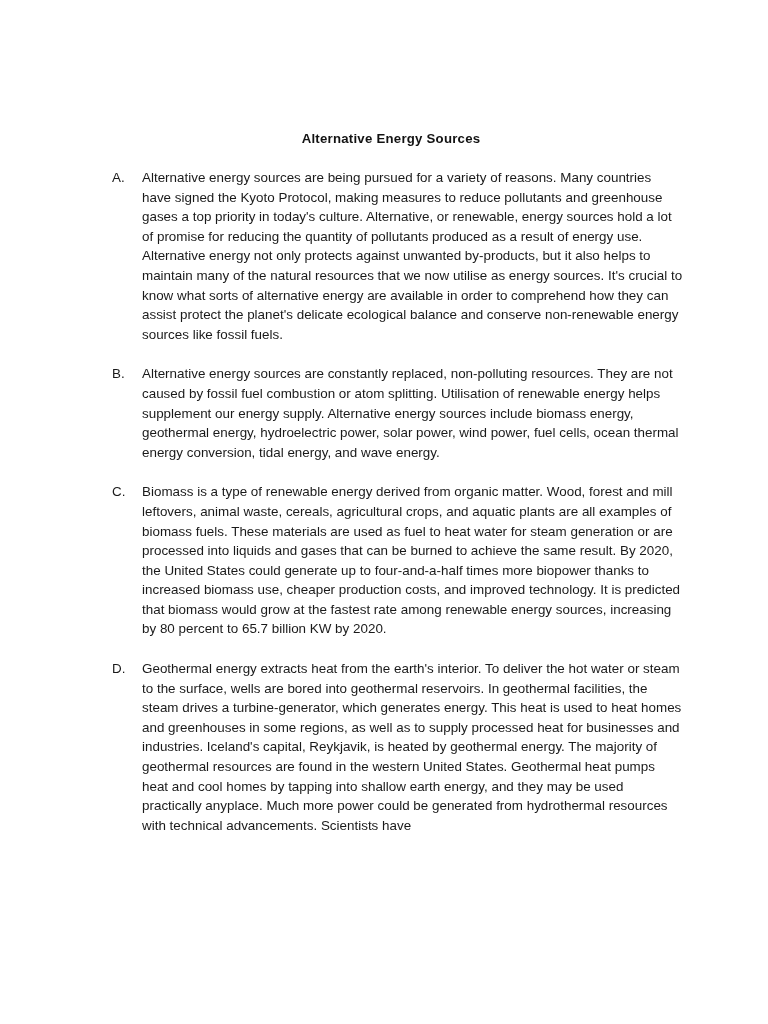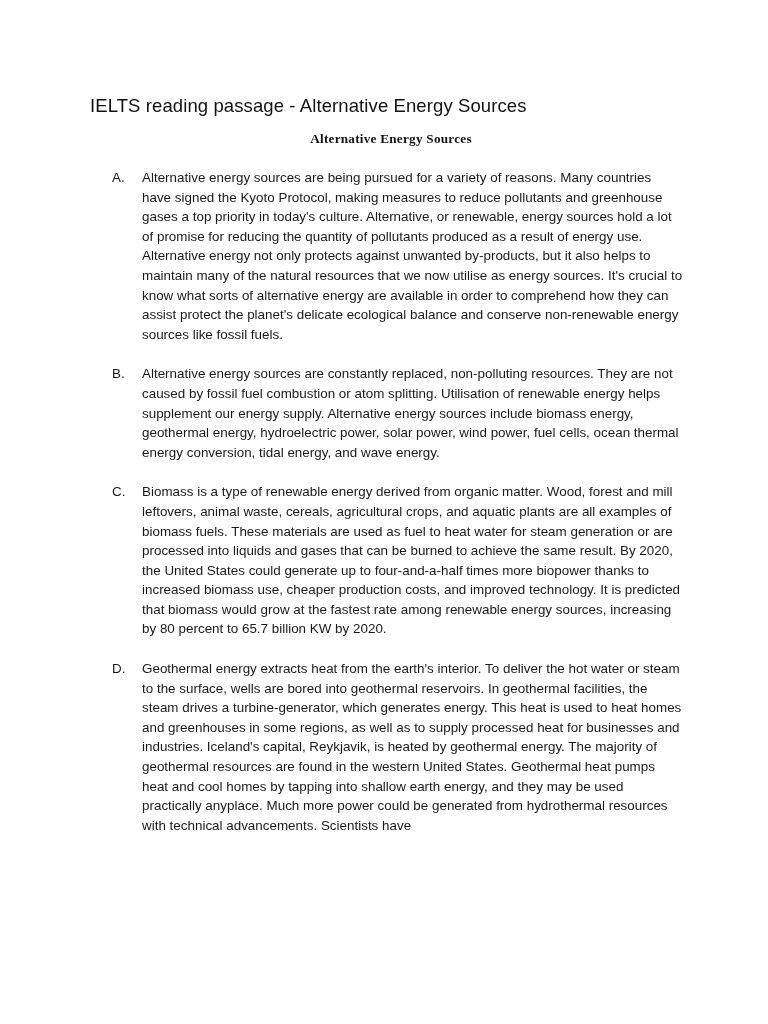--- a/index.html
+++ b/index.html
@@ -36,21 +36,20 @@
     position: absolute;
     left: 0;
     right: 0;
     top: 131px;
     text-align: center;
     font-size: 13.2px;
     font-weight: bold;
     letter-spacing: 0.25px;
     color: #121212;
     padding-left: 14px;
-    font-family: Liberation Serif, serif;
   }
   .passage {
     position: absolute;
     left: 112px;
     top: 168px;
     width: 572px;
   }
   .para {
     position: relative;
     padding-left: 30px;
@@ -76,21 +75,20 @@
   }
   .para-text {
     display: block;
   }
 </style>
 </head>
 <body>
 
 <div class="page">
 
-  <h1 class="doc-title">IELTS reading passage - Alternative Energy Sources</h1>
 
   <div class="doc-subtitle">Alternative Energy Sources</div>
 
   <div class="passage">
 
     <div class="para">
       <span class="para-marker">A.</span>
       <span class="para-text">Alternative energy sources are being pursued for a variety of reasons. Many countries have signed the Kyoto Protocol, making measures to reduce pollutants and greenhouse gases a top priority in today's culture. Alternative, or renewable, energy sources hold a lot of promise for reducing the quantity of pollutants produced as a result of energy use. Alternative energy not only protects against unwanted by-products, but it also helps to maintain many of the natural resources that we now utilise as energy sources. It's crucial to know what sorts of alternative energy are available in order to comprehend how they can assist protect the planet's delicate ecological balance and conserve non-renewable energy sources like fossil fuels.</span>
     </div>
 

